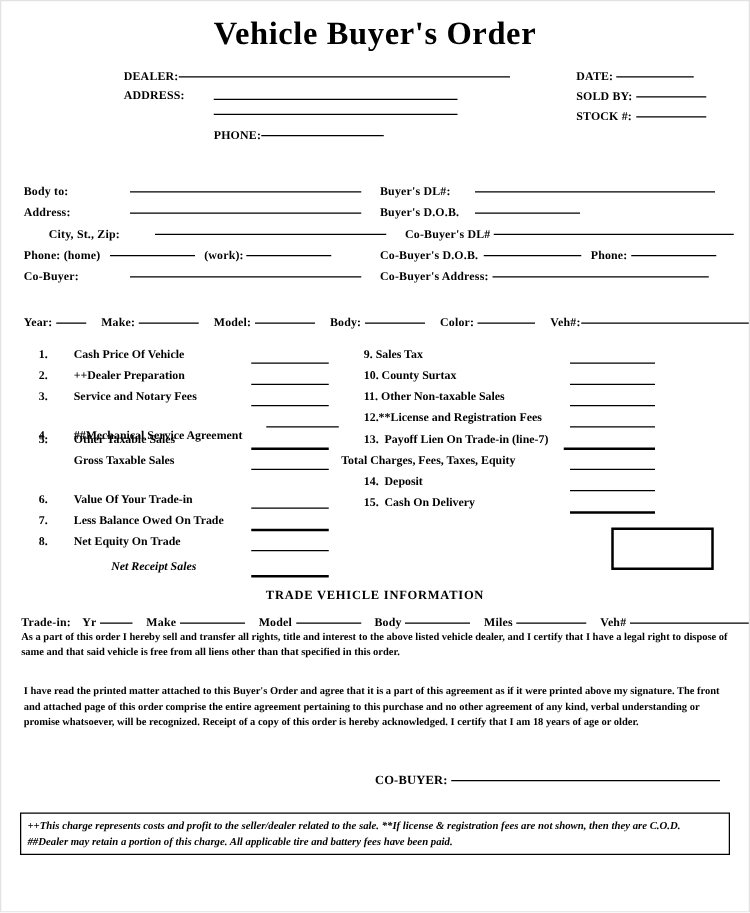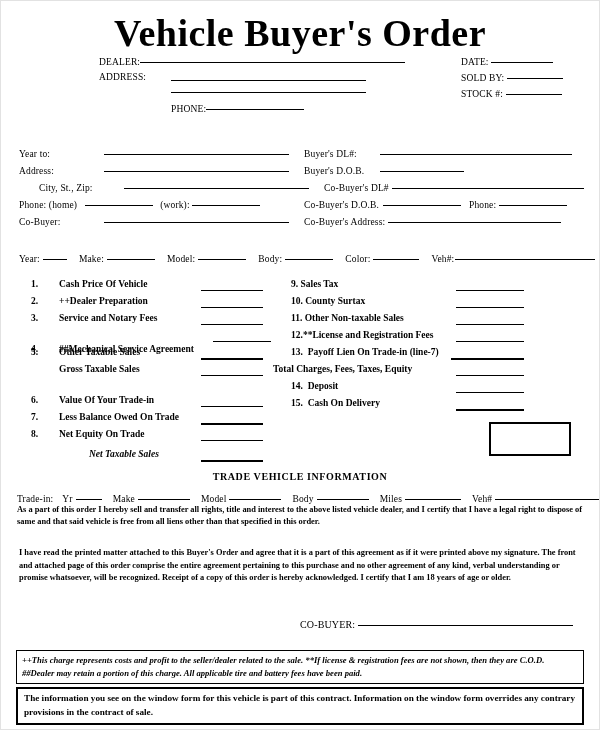--- a/index.html
+++ b/index.html
@@ -15,38 +15,38 @@
     border: 1px solid #e2e2e2;
     box-sizing: border-box;
     font-family: "Liberation Serif", "DejaVu Serif", serif;
     color: #000000;
     overflow: hidden;
   }
 
   
   .title {
     text-align: center;
-    font-size: 38px;
+    font-size: 26px;
     font-weight: bold;
     letter-spacing: 0.5px;
     margin: 12px 0 0 0;
     line-height: 1.1;
     font-family: "Liberation Serif", "DejaVu Serif", serif;
   }
 
   
   .ln {
     display: inline-block;
     border-bottom: 1.6px solid #000;
     vertical-align: 2px;
     height: 0;
   }
 
   .lbl {
-    font-weight: normal;
+    font-weight: bold;
     font-size: 9.5px;
     letter-spacing: .15px;
     white-space: nowrap;
   }
 
   
   .dealer-block {
     position: absolute;
     left: 0; right: 0;
     top: 50px;
@@ -217,21 +217,21 @@
       <span class="lbl">STOCK #:</span><span class="ln" style="width:56px;margin-left:3px"></span>
     </div>
     <div class="dealer-row d-soldby">
       <span class="lbl">SOLD BY:</span><span class="ln" style="width:56px;margin-left:3px"></span>
     </div>
   </div>
 
   <div class="buyer-block">
 
     <div class="brow bl r0">
-      <span class="lbl" style="display:inline-block;width:85px">Year to:</span><span class="ln" style="width:185px"></span>
+      <span class="lbl" style="display:inline-block;width:85px">Body to:</span><span class="ln" style="width:185px"></span>
     </div>
     <div class="brow bl r1">
       <span class="lbl" style="display:inline-block;width:85px">Address:</span><span class="ln" style="width:185px"></span>
     </div>
     <div class="brow bl r2">
       <span class="lbl" style="display:inline-block;width:85px">City, St., Zip:</span><span class="ln" style="width:185px"></span>
     </div>
     <div class="brow bl r3">
       <span class="lbl">Phone: (home)</span><span class="ln" style="width:68px;margin-left:8px"></span><span class="lbl" style="margin-left:7px">(work):</span><span class="ln" style="width:68px;margin-left:2px"></span>
     </div>
@@ -269,21 +269,21 @@
 
     <div class="item litem" style="top:0px"><span class="num">1.</span><span class="txt">Cash Price Of Vehicle</span></div>
     <div class="item litem" style="top:17px"><span class="num">2.</span><span class="txt">++Dealer Preparation</span></div>
     <div class="item litem" style="top:34px"><span class="num">3.</span><span class="txt">Service and Notary Fees</span></div>
     <div class="item litem" style="top:65px"><span class="num">4.</span><span class="txt">##Mechanical Service Agreement</span></div>
     <div class="item litem" style="top:68px"><span class="num">5.</span><span class="txt">Other Taxable Sales</span></div>
     <div class="item litem" style="top:85px"><span class="num"></span><span class="txt">Gross Taxable Sales</span></div>
     <div class="item litem" style="top:116px"><span class="num">6.</span><span class="txt">Value Of Your Trade-in</span></div>
     <div class="item litem" style="top:133px"><span class="num">7.</span><span class="txt">Less Balance Owed On Trade</span></div>
     <div class="item litem" style="top:150px"><span class="num">8.</span><span class="txt">Net Equity On Trade</span></div>
-    <div class="item" style="left:88px;top:170px"><span class="italic-lbl">Net Taxable Sales</span></div>
+    <div class="item" style="left:88px;top:170px"><span class="italic-lbl">Net Receipt Sales</span></div>
 
     <div class="amt-l" style="top:11px"></div>
     <div class="amt-l" style="top:28px"></div>
     <div class="amt-l" style="top:45px"></div>
     <div class="amt-l" style="left:212px;width:58px;top:62px"></div>
     <div class="amt-l" style="top:79px; border-bottom-width:2.4px"></div>
     <div class="amt-l" style="top:96px"></div>
     <div class="amt-l" style="top:127px"></div>
     <div class="amt-l" style="top:144px; border-bottom-width:2.4px"></div>
     <div class="amt-l" style="top:161px"></div>
@@ -325,15 +325,14 @@
   <div class="trade-para">As a part of this order I hereby sell and transfer all rights, title and interest to the above listed vehicle dealer, and I certify that I have a legal right to dispose of same and that said vehicle is free from all liens other than that specified in this order.</div>
 
   <div class="agree-para">I have read the printed matter attached to this Buyer's Order and agree that it is a part of this agreement as if it were printed above my signature.  The front and attached page of this order comprise the entire agreement pertaining to this purchase and no other agreement of any kind, verbal understanding or promise whatsoever, will be recognized.  Receipt of a copy of this order is hereby acknowledged.  I certify that I am 18 years of age or older.</div>
 
   <div class="sig-row sig-cobuyer">
     <span class="lbl" style="font-size:10px">CO-BUYER:</span><span class="ln" style="width:215px;margin-left:3px"></span>
   </div>
 
 
   <div class="box-notes">++This charge represents costs and profit to the seller/dealer related to the sale.   **If license &amp; registration fees are not shown, then they are C.O.D. ##Dealer may retain a portion of this charge.  All applicable tire and battery fees have been paid.</div>
-  <div class="box-window">The information you see on the window form for this vehicle is part of this contract.   Information on the window form overrides any contrary provisions in the contract of sale.</div>
 
 </div>
 
 </body></html>

